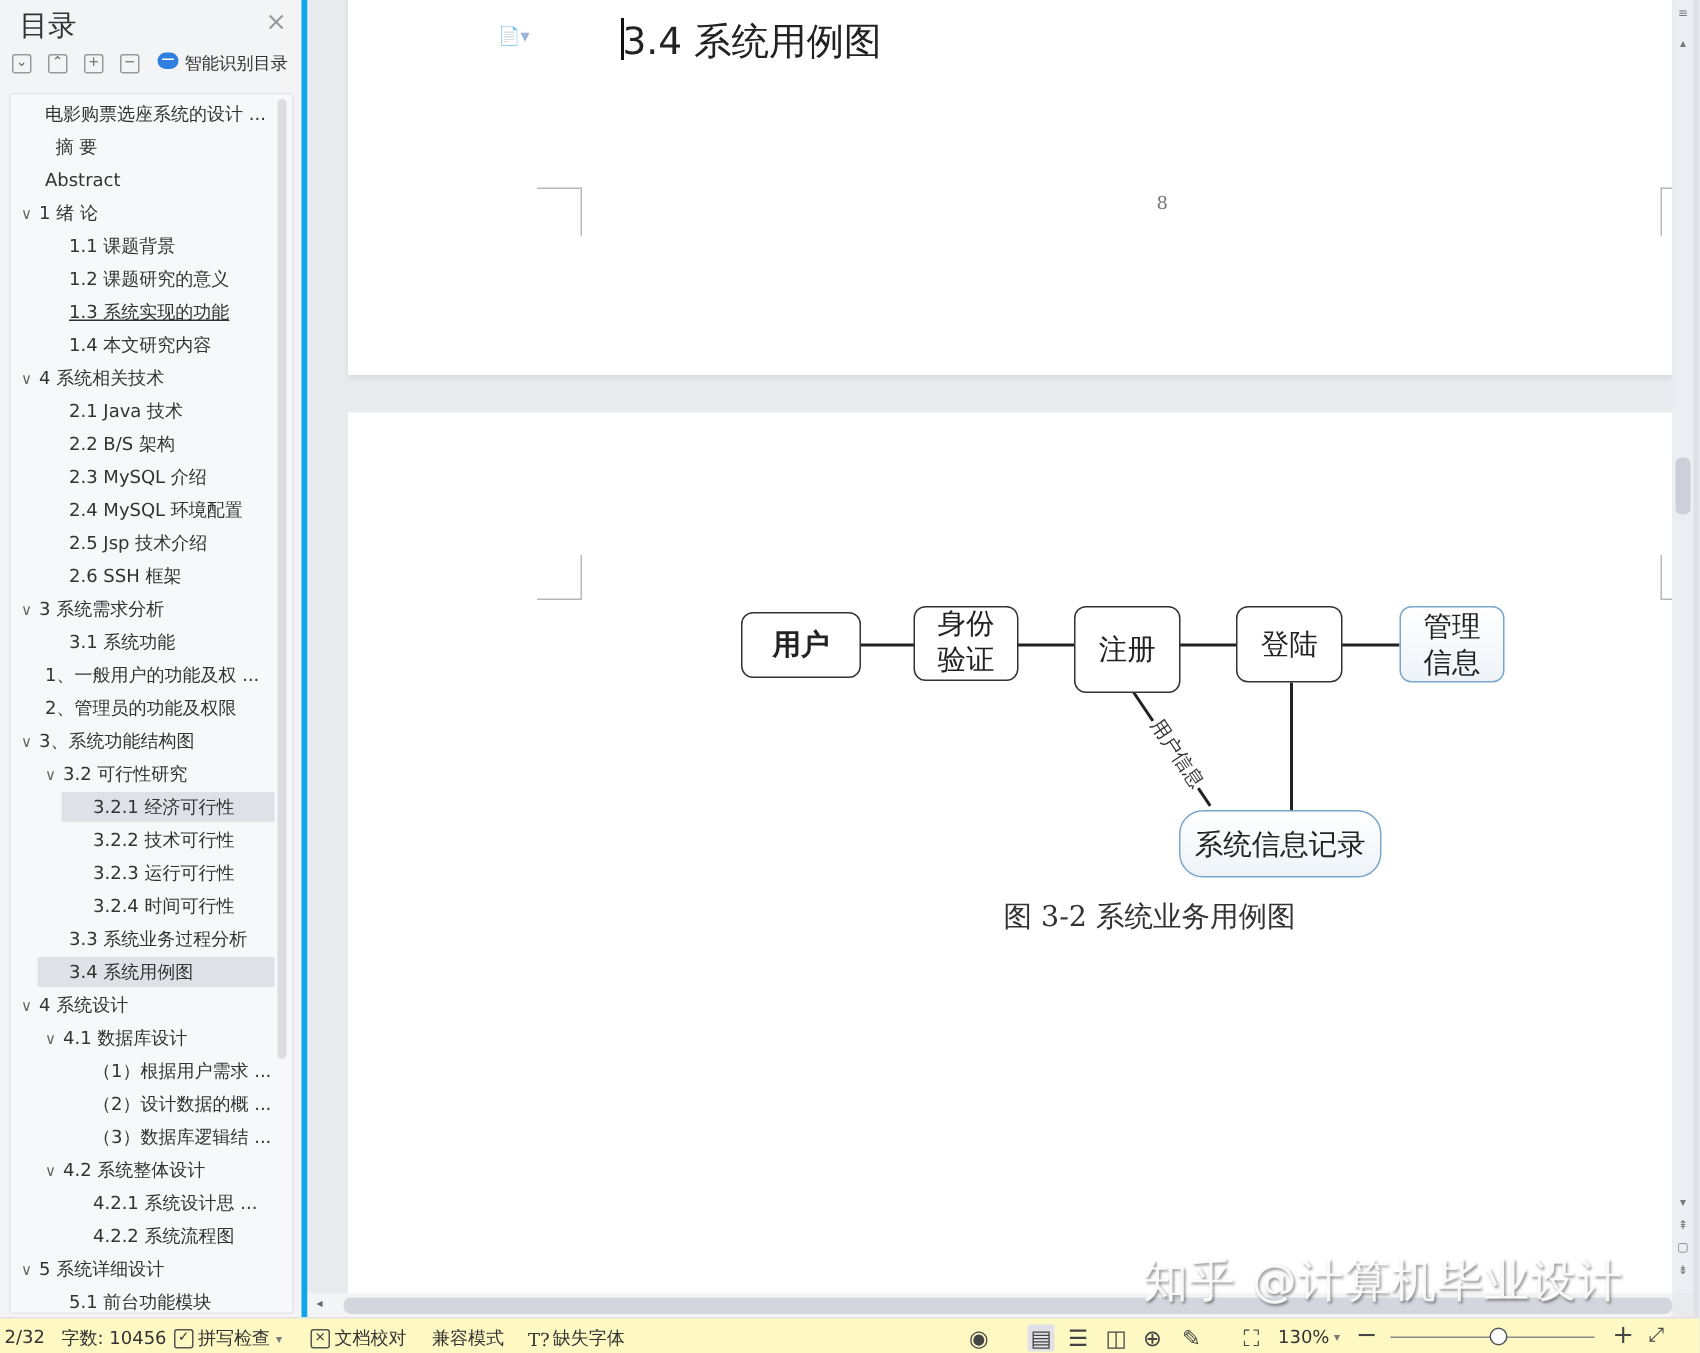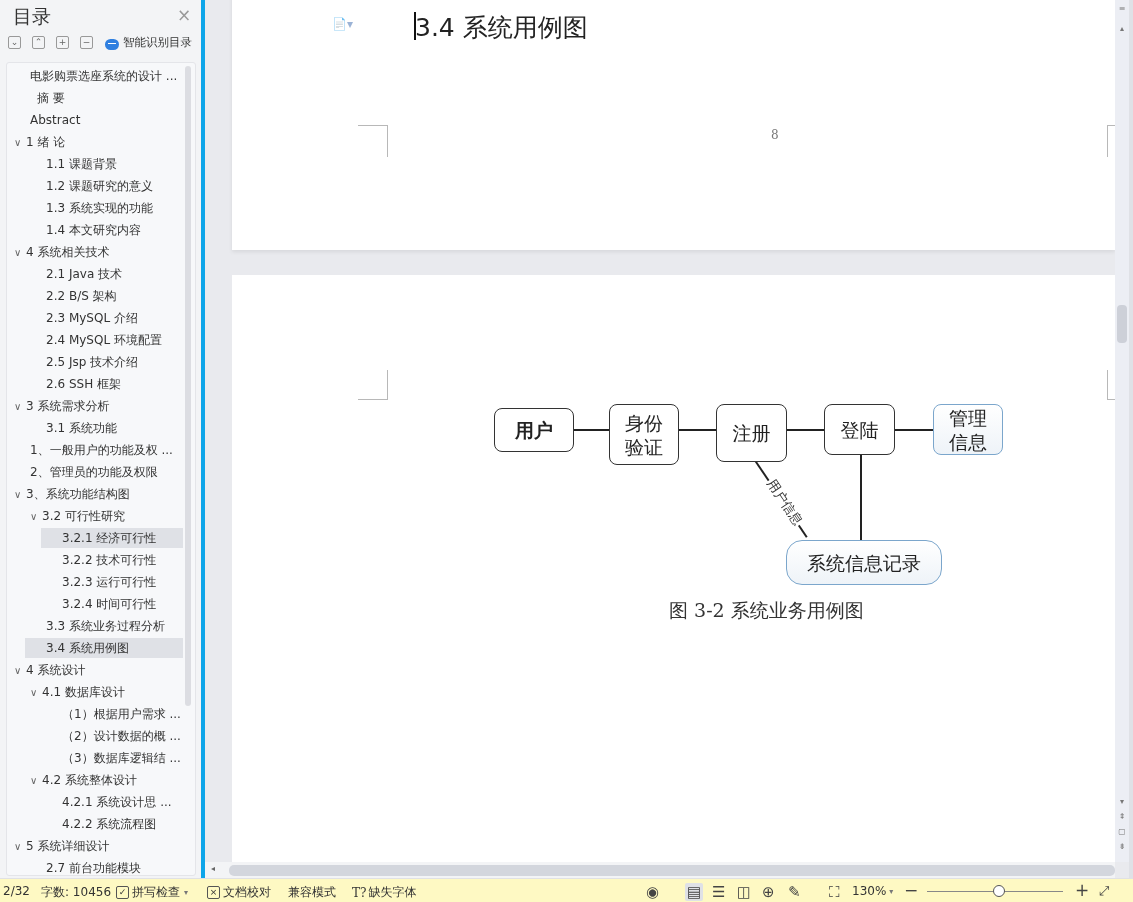--- a/index.html
+++ b/index.html
@@ -5,21 +5,21 @@
   * { box-sizing: border-box; margin: 0; padding: 0; }
   html, body { width: 1133px; height: 902px; overflow: hidden; background: #e9eaee; font-family: "DejaVu Sans", "Liberation Sans", sans-serif; }
   #app { position: relative; width: 1133px; height: 902px; }
 
   
   #sidebar { position: absolute; left: 0; top: 0; width: 205px; height: 878px; background: #f3f4f6; border-right: 4px solid #0ea5e9; }
   .sb-title { position: absolute; left: 13px; top: 4px; font-size: 19px; color: #333; }
   .sb-close { position: absolute; left: 177px; top: 5px; font-size: 17px; color: #999; cursor: pointer; }
   .sb-tools { position: absolute; left: 8px; top: 34px; height: 16px; display: flex; align-items: center; }
   .tool-btn { width: 13px; height: 13px; border: 1px solid #999; border-radius: 2px; margin-right: 11px; font-size: 9px; line-height: 11px; text-align: center; color: #666; }
-  .ai-btn { display: flex; align-items: flex-end; font-size: 11.5px; color: #333; margin-left: 1px; }
+  .ai-btn { display: flex; align-items: flex-start; font-size: 11.5px; color: #333; margin-left: 1px; }
   .ai-dot { width: 14px; height: 11px; border-radius: 7px; background: #2f7fe0; margin-right: 4px; position: relative; }
   .ai-dot::after { content: ""; position: absolute; left: 3px; top: 4px; width: 8px; height: 2px; border-top: 1px solid #fff; }
   .toc-panel { position: absolute; left: 6px; top: 62px; width: 190px; height: 814px; background: #f7f8fa; border: 1px solid #e4e5e9; border-radius: 3px; overflow: hidden; }
   .toc-scroll { position: absolute; left: 185px; top: 66px; width: 6px; height: 640px; background: #dcdde2; border-radius: 3px; }
   .toc-item { position: absolute; height: 20px; line-height: 20px; font-size: 12px; color: #333; white-space: nowrap; cursor: pointer; }
   .toc-item.sel { background: #dfe1e6; }
   .toc-chev { display: inline-block; width: 12px; font-size: 10px; color: #666; }
 
   
   #doc { position: absolute; left: 205px; top: 0; width: 910px; height: 862px; background: #e9eaee; overflow: hidden; }
@@ -83,21 +83,21 @@
       </div>
     </div>
     <div class="toc-panel"></div>
     <div id="toc-items">
         <div class="toc-item" style="left: 30px; top: 66px;"><span>电影购票选座系统的设计 ...</span></div>
         <div class="toc-item" style="left: 37px; top: 88px;"><span>摘 要</span></div>
         <div class="toc-item" style="left: 30px; top: 110px;"><span>Abstract</span></div>
         <div class="toc-item" style="left: 14px; top: 132px;"><span class="toc-chev">∨</span><span>1 绪 论</span></div>
         <div class="toc-item" style="left: 46px; top: 154px;"><span>1.1  课题背景</span></div>
         <div class="toc-item" style="left: 46px; top: 176px;"><span>1.2  课题研究的意义</span></div>
-        <div class="toc-item" style="left: 46px; top: 198px;"><span>1.3  系统实现的功能</span></div>
+        <div class="toc-item" style="left: 46px; top: 198px; text-decoration: underline;"><span>1.3  系统实现的功能</span></div>
         <div class="toc-item" style="left: 46px; top: 220px;"><span>1.4  本文研究内容</span></div>
         <div class="toc-item" style="left: 14px; top: 242px;"><span class="toc-chev">∨</span><span>4 系统相关技术</span></div>
         <div class="toc-item" style="left: 46px; top: 264px;"><span>2.1 Java 技术</span></div>
         <div class="toc-item" style="left: 46px; top: 286px;"><span>2.2 B/S 架构</span></div>
         <div class="toc-item" style="left: 46px; top: 308px;"><span>2.3 MySQL  介绍</span></div>
         <div class="toc-item" style="left: 46px; top: 330px;"><span>2.4 MySQL 环境配置</span></div>
         <div class="toc-item" style="left: 46px; top: 352px;"><span>2.5 Jsp 技术介绍</span></div>
         <div class="toc-item" style="left: 46px; top: 374px;"><span>2.6 SSH 框架</span></div>
         <div class="toc-item" style="left: 14px; top: 396px;"><span class="toc-chev">∨</span><span>3 系统需求分析</span></div>
         <div class="toc-item" style="left: 46px; top: 418px;"><span>3.1 系统功能</span></div>
@@ -113,21 +113,21 @@
         <div class="toc-item sel" style="left: 25px; top: 638px; width: 158px; padding-left: 21px;"><span>3.4 系统用例图</span></div>
         <div class="toc-item" style="left: 14px; top: 660px;"><span class="toc-chev">∨</span><span>4 系统设计</span></div>
         <div class="toc-item" style="left: 30px; top: 682px;"><span class="toc-chev">∨</span><span>4.1 数据库设计</span></div>
         <div class="toc-item" style="left: 62px; top: 704px;"><span>（1）根据用户需求 ...</span></div>
         <div class="toc-item" style="left: 62px; top: 726px;"><span>（2）设计数据的概 ...</span></div>
         <div class="toc-item" style="left: 62px; top: 748px;"><span>（3）数据库逻辑结 ...</span></div>
         <div class="toc-item" style="left: 30px; top: 770px;"><span class="toc-chev">∨</span><span>4.2 系统整体设计</span></div>
         <div class="toc-item" style="left: 62px; top: 792px;"><span>4.2.1  系统设计思 ...</span></div>
         <div class="toc-item" style="left: 62px; top: 814px;"><span>4.2.2 系统流程图</span></div>
         <div class="toc-item" style="left: 14px; top: 836px;"><span class="toc-chev">∨</span><span>5 系统详细设计</span></div>
-        <div class="toc-item" style="left: 46px; top: 858px;"><span>2.7 前台功能模块</span></div>
+        <div class="toc-item" style="left: 46px; top: 858px;"><span>5.1 前台功能模块</span></div>
       </div>
     <div class="toc-scroll"></div>
   </div>
 
   <div id="doc">
     <div class="page page1">
 
       <div class="para-icon">📄▾</div>
       <div class="cursor"></div>
       <div class="heading">3.4 系统用例图</div>
@@ -144,27 +144,27 @@
 
         <div class="edge" style="left:340px; top:154px; width:38px; height:2px;"></div>
         <div class="edge" style="left:446px; top:154px; width:39px; height:2px;"></div>
         <div class="edge" style="left:554px; top:154px; width:39px; height:2px;"></div>
         <div class="edge" style="left:662px; top:154px; width:39px; height:2px;"></div>
         <div class="edge" style="left:628px; top:180px; width:2px; height:86px;"></div>
         <div class="edge" style="left:520px; top:180px; width:98px; height:2px; transform-origin:left center; transform:rotate(56deg);"></div>
         <div class="edge-label" style="left:545px; top:200px; transform:rotate(56deg); background:#fff; padding:0 1px;">用户信息</div>
 
         <div class="node" style="left:262px; top:133px; width:80px; height:44px; font-weight:bold;">用户</div>
-        <div class="node" style="left:377px; top:129px; width:70px; height:61px; white-space:pre-line;">身份
+        <div class="node" style="left:377px; top:129px; width:70px; height:50px; white-space:pre-line;font-family:Liberation Serif, serif;">身份
 验证</div>
         <div class="node" style="left:484px; top:129px; width:71px; height:58px;">注册</div>
         <div class="node" style="left:592px; top:129px; width:71px; height:51px;">登陆</div>
         <div class="node blue gradient" style="left:701px; top:129px; width:70px; height:51px; white-space:pre-line;">管理
 信息</div>
-        <div class="node blue gradient" style="left:554px; top:265px; width:156px; height:45px; border-radius:16px;">系统信息记录</div>
+        <div class="node blue gradient" style="left:554px; top:265px; width:135px; height:45px; border-radius:16px;">系统信息记录</div>
 
         <div class="caption">图 3-2  系统业务用例图</div>
       </div>
     </div>
   </div>
 
   <div id="vscroll">
     <div class="vs-btn" style="top:4px;">≡</div>
     <div class="vs-btn" style="top:24px;">▴</div>
     <div class="vs-thumb"></div>
@@ -173,20 +173,21 @@
     <div class="vs-btn" style="top:827px;">▢</div>
     <div class="vs-btn" style="top:842px;">⇟</div>
   </div>
   <div id="rightedge"></div>
 
   <div id="hscroll">
     <div class="hs-left">◂</div>
     <div class="hs-track"></div>
   </div>
 
+  <div class="watermark">知乎 @计算机毕业设计</div>
 
   <div id="statusbar">
     <div class="sb-it" style="left:3px;">2/32</div>
     <div class="sb-it" style="left:41px;">字数: 10456</div>
     <div class="sb-it" style="left:116px;">
       <span class="chk">✓</span>
       <span>拼写检查</span>
       <span style="font-size:8px; color:#777; margin-left:4px;">▾</span>
     </div>
     <div class="sb-it" style="left:207px;">

